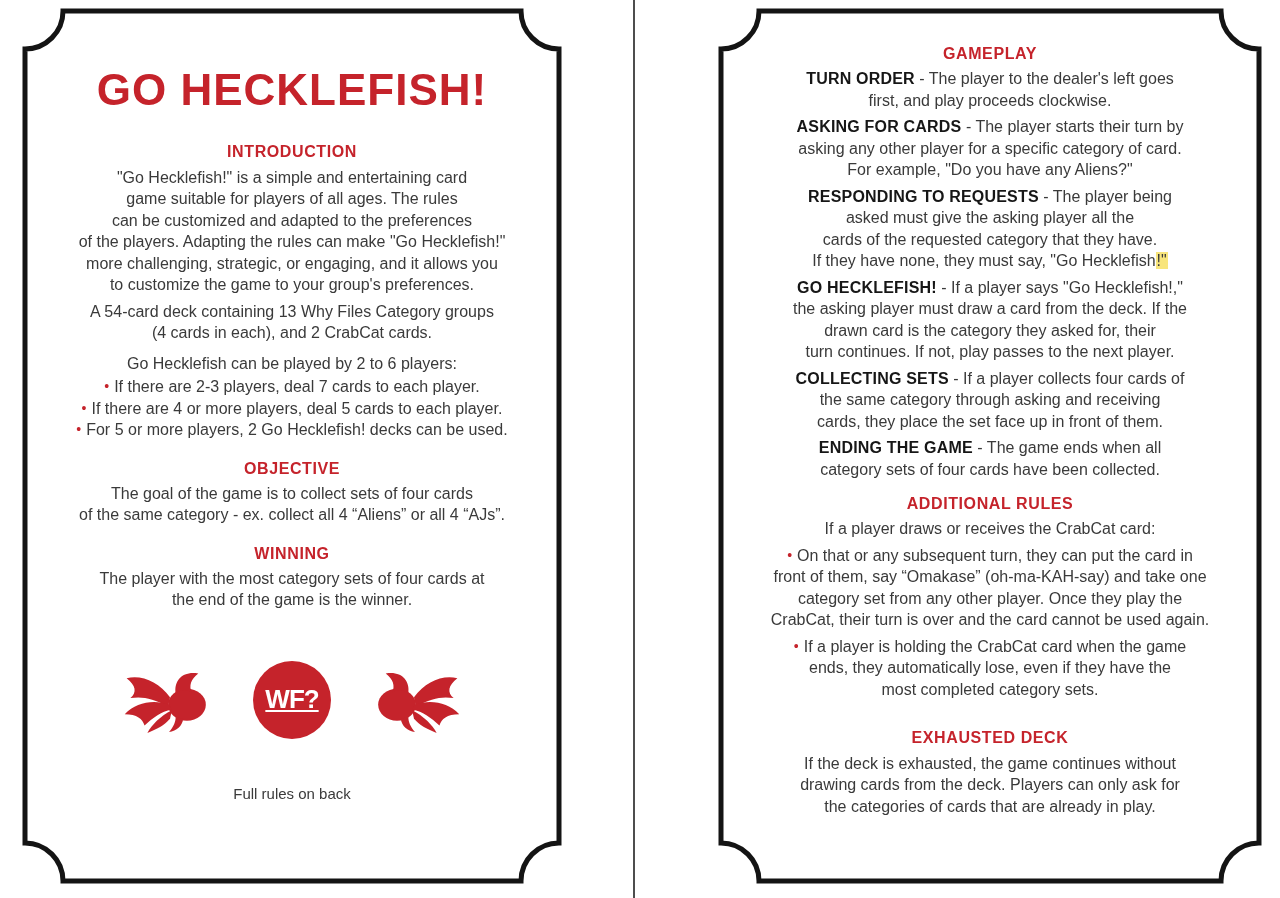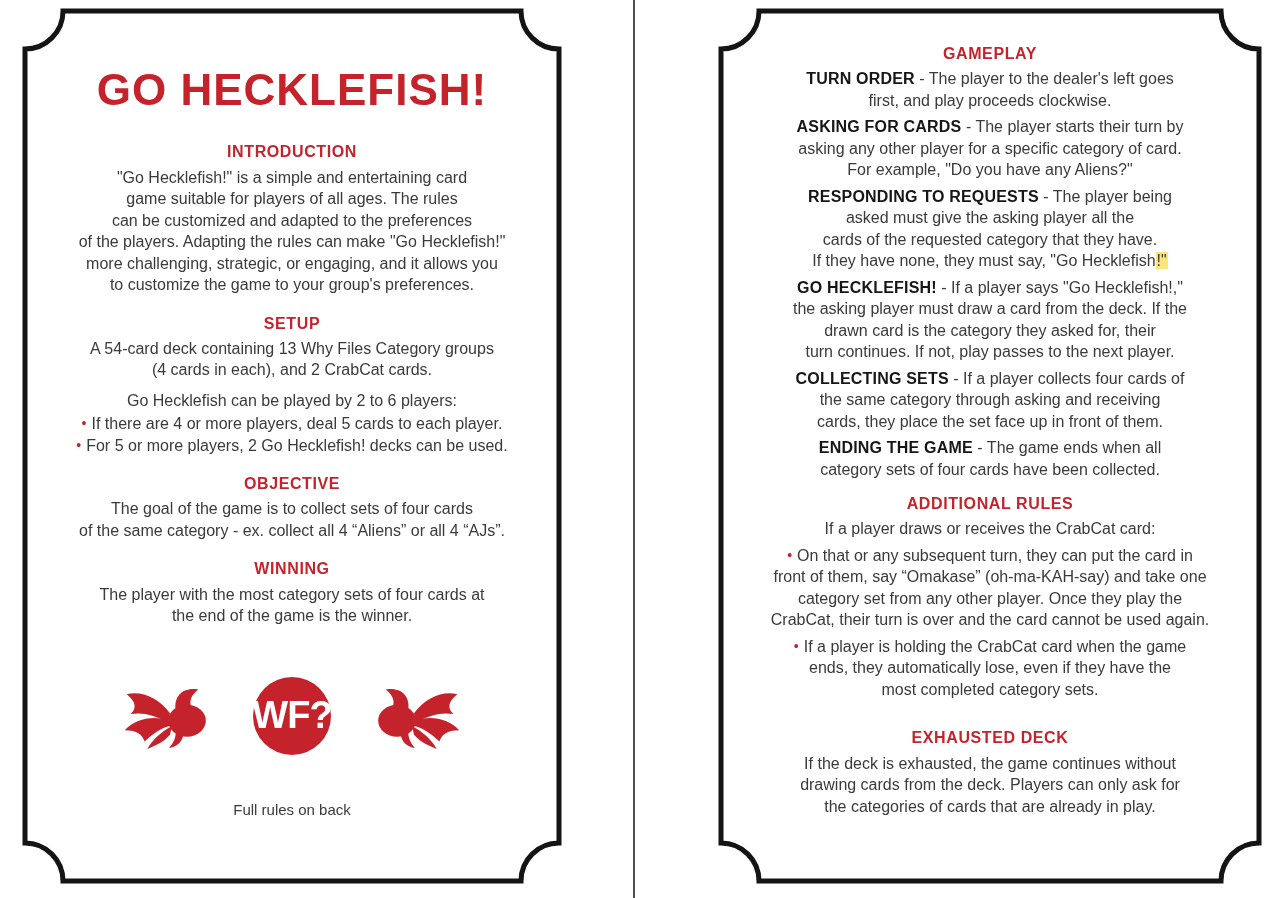--- a/index.html
+++ b/index.html
@@ -101,22 +101,23 @@
   .fish-mirror svg{transform:scaleX(-1);}
   .wf-badge{
     width:78px;height:78px;
     border-radius:50%;
     background:var(--red);
     display:flex;align-items:center;justify-content:center;
   }
   .wf-badge span{
     color:#ffffff;
     font-weight:bold;
-    font-size:38px;
+    font-size:26px;
     letter-spacing:-1px;
+    text-decoration:underline;
   }
   .footer-note{
     margin-top:46px;
     font-size:15px;
     color:var(--text);
   }
 </style>
 </head>
 <body>
 
@@ -131,25 +132,25 @@
       <h1 class="game-title">GO HECKLEFISH!</h1>
 
       <h2 class="sec-heading">INTRODUCTION</h2>
       <p class="body">"Go Hecklefish!" is a simple and entertaining card
 game suitable for players of all ages. The rules
 can be customized and adapted to the preferences
 of the players. Adapting the rules can make "Go Hecklefish!"
 more challenging, strategic, or engaging, and it allows you
 to customize the game to your group's preferences.</p>
 
-      <h2 class="sec-heading">SETUP</h2>
       <p class="body">A 54-card deck containing 13 Why Files Category groups
 (4 cards in each), and 2 CrabCat cards.</p>
       <p class="body players-intro">Go Hecklefish can be played by 2 to 6 players:</p>
       <div class="bullets">
+        <div class="bullet-line"><span class="bullet">•</span><span>If there are 2-3 players, deal 7 cards to each player.</span></div>
         <div class="bullet-line"><span class="bullet">•</span><span>If there are 4 or more players, deal 5 cards to each player.</span></div>
         <div class="bullet-line"><span class="bullet">•</span><span>For 5 or more players, 2 Go Hecklefish! decks can be used.</span></div>
       </div>
 
       <h2 class="sec-heading">OBJECTIVE</h2>
       <p class="body">The goal of the game is to collect sets of four cards
 of the same category - ex. collect all 4 “Aliens” or all 4 “AJs”.</p>
 
       <h2 class="sec-heading">WINNING</h2>
       <p class="body">The player with the most category sets of four cards at

